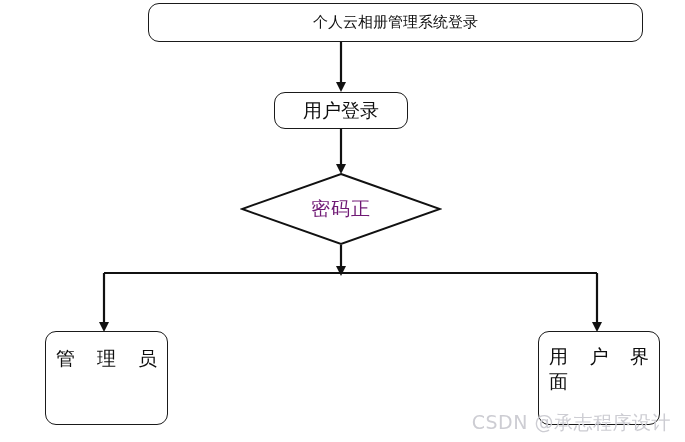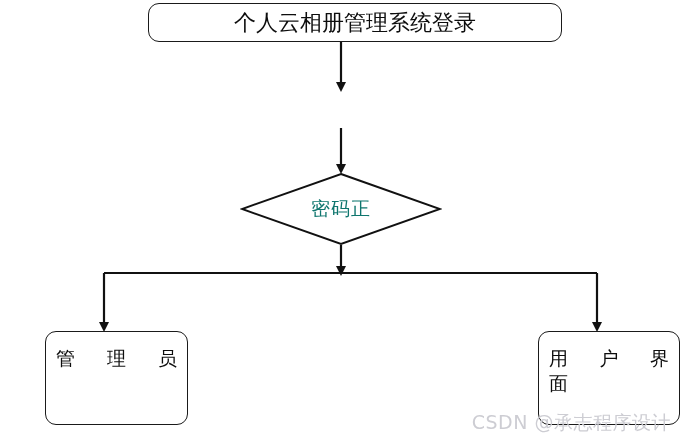--- a/index.html
+++ b/index.html
@@ -29,50 +29,51 @@
     color: #0d0d0d;
     font-family: "DejaVu Serif", "Liberation Serif", serif;
     line-height: 1.32;
     z-index: 3;
   }
   .node.rounded { border-radius: 11px; }
 
   .node-terminal {
     left: 148px;
     top: 3px;
-    width: 414px;
+    width: 495px;
     height: 39px;
-    font-size: 22px;
+    font-size: 15px;
   }
   .node-login {
     left: 274px;
     top: 92px;
     width: 134px;
     height: 37px;
     font-size: 19px;
   }
   .node-admin {
     left: 45px;
     top: 331px;
-    width: 143px;
+    width: 123px;
     height: 94px;
     font-size: 19px;
     justify-content: flex-start;
     align-items: flex-start;
     padding: 14px 10px 0 10px;
   }
   .node-user {
     left: 538px;
     top: 331px;
-    width: 142px;
+    width: 122px;
     height: 94px;
     font-size: 19px;
     justify-content: flex-start;
     align-items: flex-start;
     padding: 14px 10px 0 10px;
+    font-family: Liberation Mono, monospace;
   }
   .wrap-text {
     display: block;
     width: 100%;
     text-align: justify;
     text-align-last: justify;
     word-break: break-all;
   }
   .wrap-text .line1 { display: block; text-align: justify; text-align-last: justify; }
   .wrap-text .line2 { display: block; text-align: left; text-align-last: left; }
@@ -90,21 +91,21 @@
   .diamond-label {
     position: absolute;
     left: 0;
     top: 0;
     width: 202px;
     height: 74px;
     display: flex;
     align-items: center;
     justify-content: center;
     font-size: 19px;
-    color: #0f766e;
+    color: #701a75;
     font-family: "DejaVu Serif", "Liberation Serif", serif;
     letter-spacing: 1px;
   }
 
   
   .conn {
     position: absolute;
     z-index: 2;
   }
   .conn svg { display: block; overflow: visible; }
@@ -166,20 +167,23 @@
       <line x1="14" y1="30" x2="14" y2="84" stroke="#111111" stroke-width="2.2" marker-end="url(#ah3)"></line>
 
       <line x1="507" y1="30" x2="507" y2="84" stroke="#111111" stroke-width="2.2" marker-end="url(#ah3)"></line>
     </svg>
   </div>
 
   <div class="node rounded node-terminal">
     <span>个人云相册管理系统登录</span>
   </div>
 
+  <div class="node rounded node-login">
+    <span>用户登录</span>
+  </div>
 
   <div class="diamond-wrap">
     <svg width="202" height="74" viewBox="0 0 202 74">
       <polygon points="101,2 200,37 101,72 2,37" fill="#ffffff" stroke="#111111" stroke-width="2"></polygon>
     </svg>
     <div class="diamond-label">
       <span>密码正</span>
     </div>
   </div>
 

